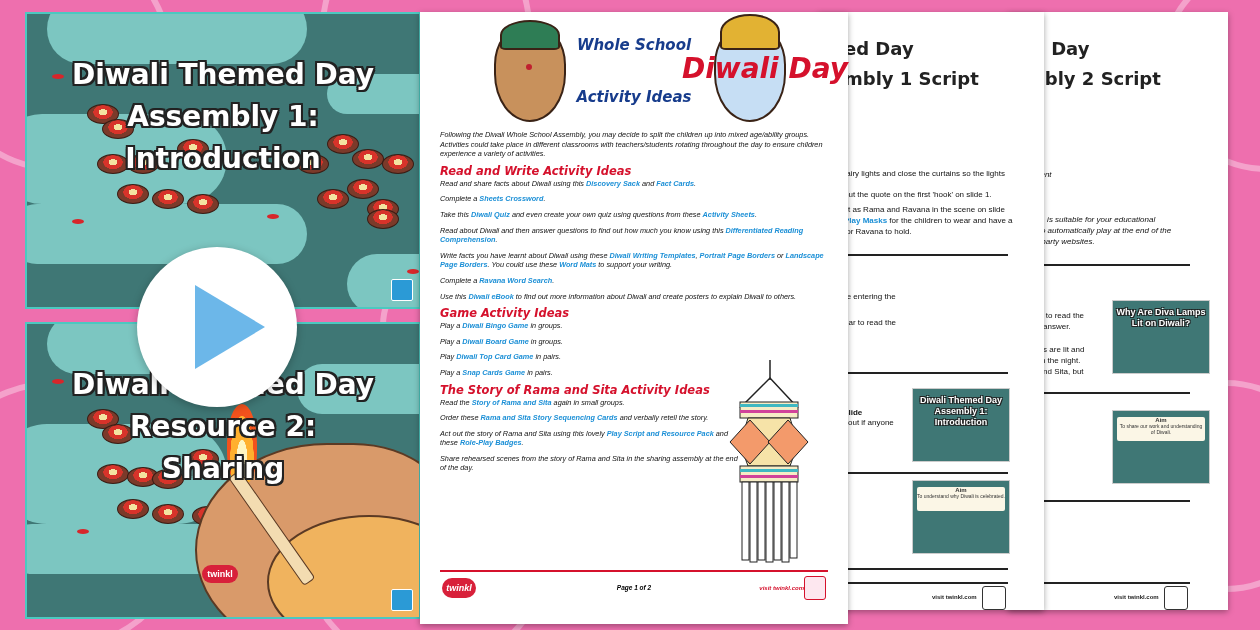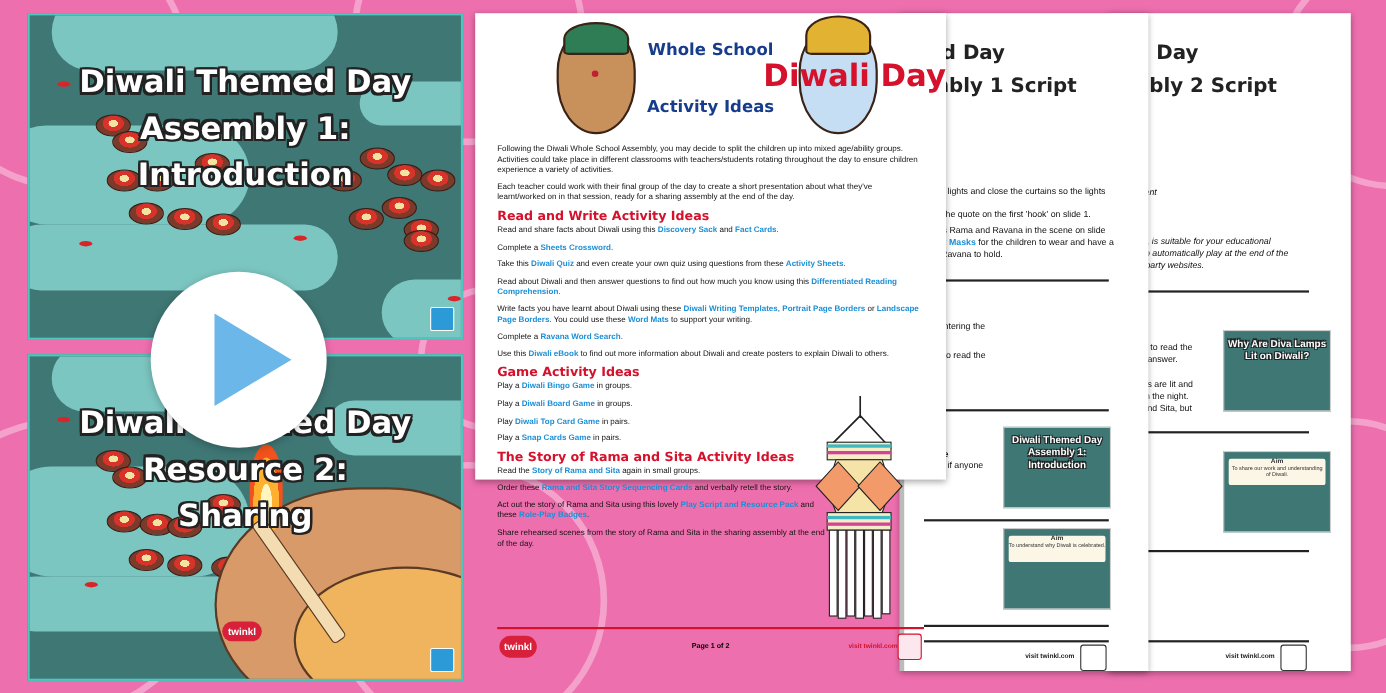--- a/index.html
+++ b/index.html
@@ -26,21 +26,21 @@
   .hand{position:absolute;right:-40px;bottom:-40px;width:260px;height:210px;border-radius:50% 40% 40% 50%;background:#d99a6a;border:2px solid #5b3a24;z-index:2;}
   .hand .bowl{position:absolute;left:70px;top:70px;width:200px;height:130px;border-radius:50%;background:#f0b35e;border:2px solid #5b3a24;}
   .match{position:absolute;left:200px;top:150px;width:12px;height:130px;background:#f3dcb1;border:1px solid #5b3a24;transform:rotate(-35deg);transform-origin:top center;z-index:3;border-radius:4px;}
   .flame{position:absolute;left:200px;top:80px;width:30px;height:80px;border-radius:50% 50% 40% 40%;background:radial-gradient(ellipse at 50% 70%,#fff5c0 0 25%,#ffb02e 26% 55%,#f2521d 56%);z-index:3;}
   .play-btn{position:absolute;left:137px;top:247px;width:160px;height:160px;border-radius:50%;background:#fff;box-shadow:0 2px 8px rgba(0,0,0,.25);z-index:10;cursor:pointer;}
   .play-btn .tri{position:absolute;left:58px;top:38px;width:0;height:0;border-top:42px solid transparent;border-bottom:42px solid transparent;border-left:70px solid #6cb7e9;}
 
   .page{position:absolute;background:#fff;box-shadow:0 2px 6px rgba(0,0,0,.35);}
   .page.p3{left:1008px;top:12px;width:216px;height:598px;border-left:4px solid #bbb;}
   .page.p2{left:818px;top:12px;width:222px;height:598px;border-left:4px solid #bbb;}
-  .page.p1{left:432px;top:12px;width:428px;height:424px;}
+  .page.p1{left:420px;top:12px;width:428px;height:612px;font-style:italic;}
   .script-title{position:absolute;font-family:"DejaVu Sans",sans-serif;font-size:18px;font-weight:bold;color:#222;white-space:nowrap;}
   .script-line{position:absolute;font-size:8px;color:#111;white-space:nowrap;}
   .script-line .link{color:#1b8fd6;font-weight:bold;}
   .hr{position:absolute;height:2px;background:#222;}
   .thumb{position:absolute;width:96px;height:72px;background:#3f7775;overflow:hidden;border:1px solid #ccc;}
   .thumb .t{position:absolute;left:0;right:0;top:6px;text-align:center;color:#fff;font-weight:bold;font-size:9px;line-height:11px;text-shadow:-1px -1px 0 #222,1px 1px 0 #222,1px -1px 0 #222,-1px 1px 0 #222;z-index:2;}
   .thumb .aims{position:absolute;left:4px;right:4px;top:6px;height:24px;background:#fbf6e6;border-radius:2px;font-size:5px;text-align:center;color:#333;z-index:2;}
   .thumb .aims b{display:block;font-size:6px;}
   .foot-visit{position:absolute;font-size:6px;font-weight:bold;color:#222;}
   .foot-badge{position:absolute;width:22px;height:22px;border:1px solid #333;border-radius:3px;background:#fff;}
@@ -208,21 +208,20 @@
       </div>
     <div class="face rama">
         <div class="crown"></div>
       </div>
     <div class="head-small" style="top:24px;font-size:15px;">Whole School</div>
     <div class="head-big" style="top:40px;font-size:28px;text-align:right;">Diwali Day</div>
     <div class="head-small" style="top:76px;font-size:15px;">Activity Ideas</div>
   </div>
   <div class="doc-body" id="doc-body">
     <p>Following the Diwali Whole School Assembly, you may decide to split the children up into mixed age/ability groups. Activities could take place in different classrooms with teachers/students rotating throughout the day to ensure children experience a variety of activities.</p>
-    <p>Each teacher could work with their final group of the day to create a short presentation about what they've learnt/worked on in that session, ready for a sharing assembly at the end of the day.</p>
     <div id="sections">
         <h3>Read and Write Activity Ideas</h3>
         <p><span>Read and share facts about Diwali using this </span><span class="lk">Discovery Sack</span><span> and </span><span class="lk">Fact Cards</span><span>.</span></p>
         <p><span>Complete a </span><span class="lk">Sheets Crossword</span><span>.</span></p>
         <p><span>Take this </span><span class="lk">Diwali Quiz</span><span> and even create your own quiz using questions from these </span><span class="lk">Activity Sheets</span><span>.</span></p>
         <p><span>Read about Diwali and then answer questions to find out how much you know using this </span><span class="lk">Differentiated Reading Comprehension</span><span>.</span></p>
         <p><span>Write facts you have learnt about Diwali using these </span><span class="lk">Diwali Writing Templates</span><span>, </span><span class="lk">Portrait Page Borders</span><span> or </span><span class="lk">Landscape Page Borders</span><span>. You could use these </span><span class="lk">Word Mats</span><span> to support your writing.</span></p>
         <p><span>Complete a </span><span class="lk">Ravana Word Search</span><span>.</span></p>
         <p><span>Use this </span><span class="lk">Diwali eBook</span><span> to find out more information about Diwali and create posters to explain Diwali to others.</span></p>
         <h3>Game Activity Ideas</h3>

